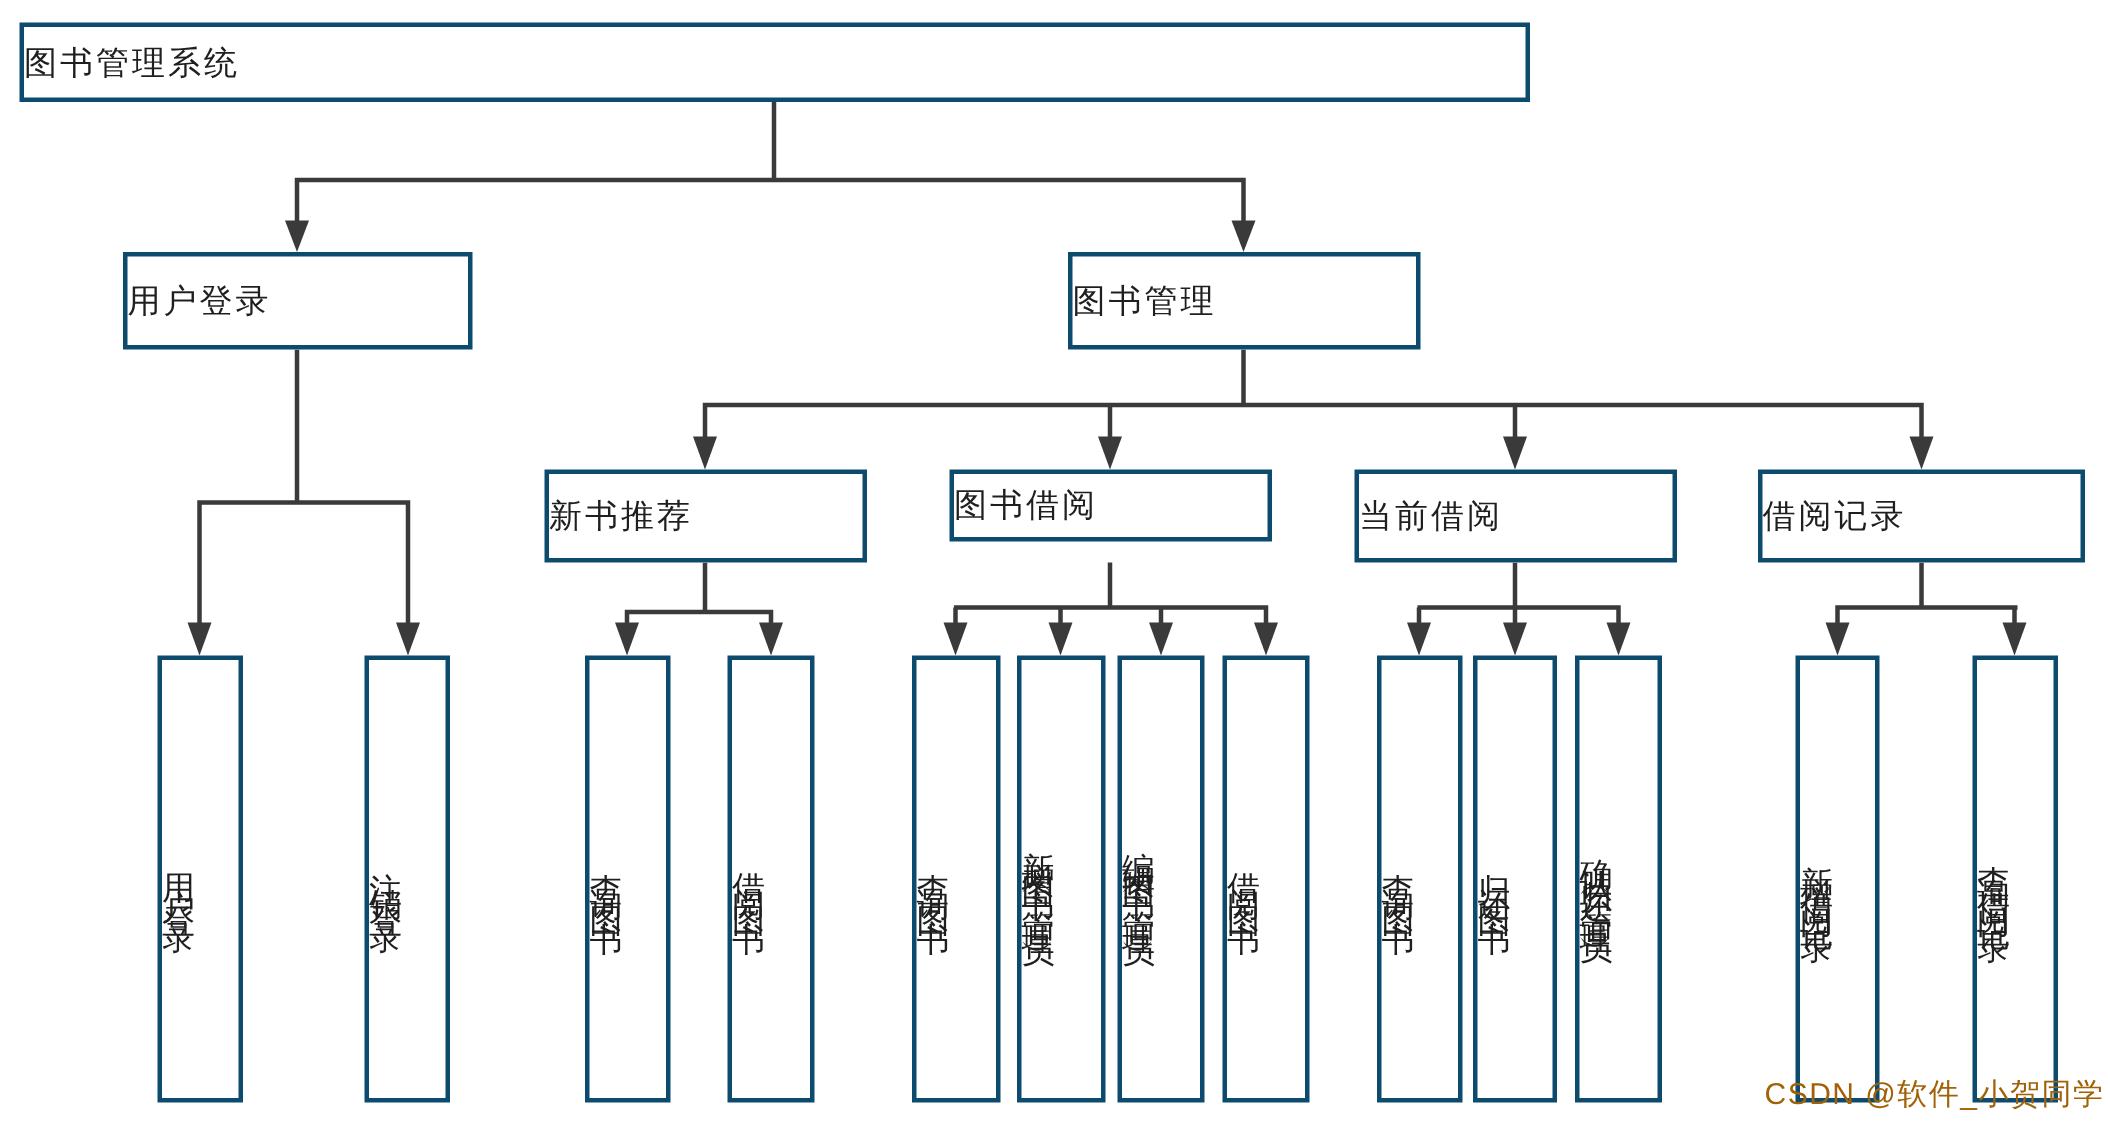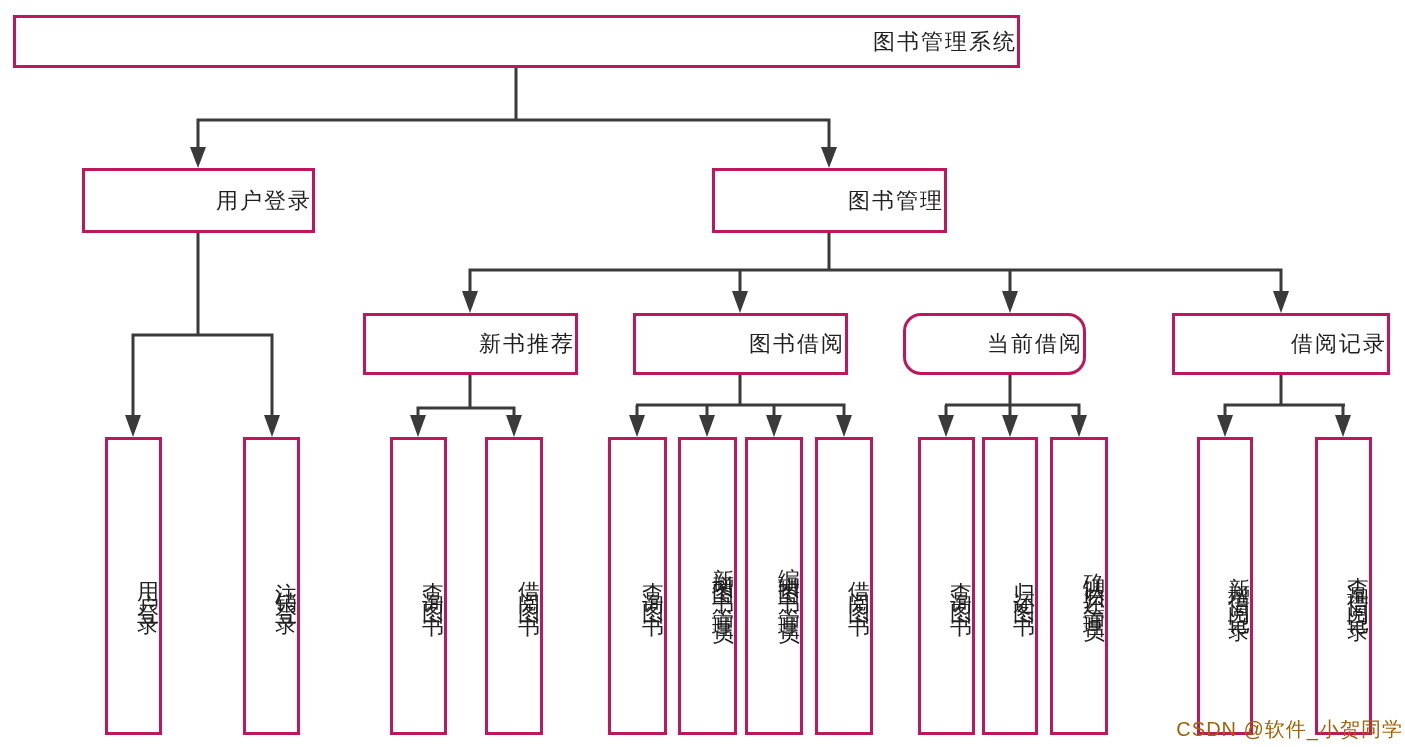--- a/index.html
+++ b/index.html
@@ -7,25 +7,25 @@
   .canvas {
     position: relative;
     width: 1405px;
     height: 747px;
     background: #ffffff;
     overflow: hidden;
   }
   .wires { position: absolute; left: 0; top: 0; width: 1405px; height: 747px; }
   .node {
     position: absolute;
-    border: 3px solid #be185d;
+    border: 3px solid #0c4a6e;
     background: #ffffff;
     display: flex;
     align-items: center;
-    justify-content: flex-end;
+    justify-content: flex-start;
     color: #1f1f1f;
   }
   .hlabel { font-size: 22px; letter-spacing: 2px; white-space: nowrap; }
   .vbox { }
   .vlabel {
     writing-mode: vertical-rl;
     text-orientation: mixed;
     font-size: 22px;
     letter-spacing: 11px;
     line-height: 1;
@@ -94,24 +94,24 @@
   <div class="node" style="left:82px; top:168px; width:233px; height:65px;">
     <span class="hlabel">用户登录</span>
   </div>
   <div class="node" style="left:712px; top:168px; width:235px; height:65px;">
     <span class="hlabel">图书管理</span>
   </div>
 
   <div class="node" style="left:363px; top:313px; width:215px; height:62px;">
     <span class="hlabel">新书推荐</span>
   </div>
-  <div class="node" style="left:633px; top:313px; width:215px; height:62px;">
+  <div class="node" style="left:633px; top:313px; width:215px; height:48px;">
     <span class="hlabel">图书借阅</span>
   </div>
-  <div class="node" style="left:903px; top:313px; width:183px; height:62px;border-radius:18px;">
+  <div class="node" style="left:903px; top:313px; width:215px; height:62px;">
     <span class="hlabel">当前借阅</span>
   </div>
   <div class="node" style="left:1172px; top:313px; width:218px; height:62px;">
     <span class="hlabel">借阅记录</span>
   </div>
 
   <div class="node vbox" style="left:105px; top:437px; width:57px; height:298px;">
     <span class="vlabel">用户登录</span>
   </div>
   <div class="node vbox" style="left:243px; top:437px; width:57px; height:298px;">

